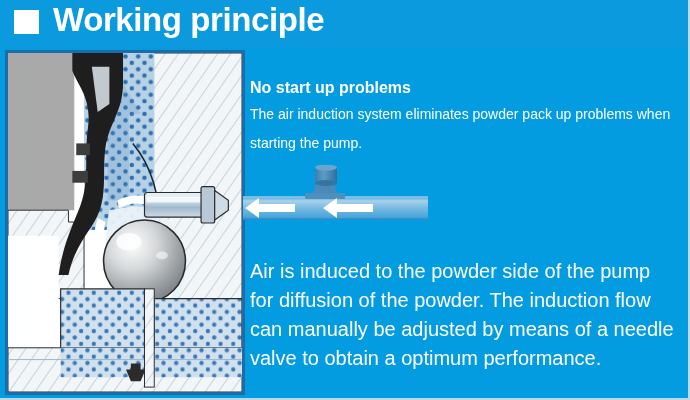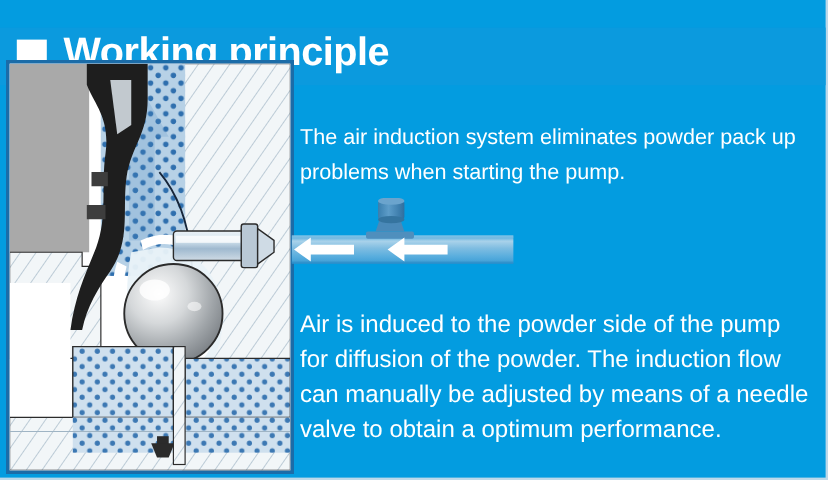--- a/index.html
+++ b/index.html
@@ -14,42 +14,41 @@
     box-sizing:border-box;
     border-right:2px solid #bcd9ea;
     border-bottom:2px solid #bcd9ea;
     overflow:hidden;
   }
 
   
   #header{
     position:absolute;left:0;top:0;width:690px;height:48px;
     background:#0b9ade;
-    margin-top:23px;
   }
   #bullet{
     position:absolute;left:14px;top:10px;width:25px;height:24px;
     background:#ffffff;
   }
   #title{
     position:absolute;left:53px;top:1px;
     font-size:33px;font-weight:bold;color:#ffffff;
     letter-spacing:-0.4px;
     font-family:"Liberation Sans", sans-serif;
   }
 
   
   .txt{position:absolute;color:#ffffff;font-family:"Liberation Sans", sans-serif;}
   #sub-heading{
     left:250px;top:78px;width:430px;
     font-size:16px;font-weight:bold;line-height:20px;
   }
   #para1{
     left:250px;top:100px;width:432px;
-    font-size:18px;line-height:29px;font-weight:400;
+    font-size:14px;line-height:29px;font-weight:400;
   }
   #para2{
     left:250px;top:257px;width:425px;
     font-size:20px;line-height:29px;font-weight:400;
   }
 
   
   #pipe-group{position:absolute;left:243px;top:165px;width:185px;height:70px;}
   svg{display:block;}
 
@@ -168,20 +167,21 @@
         <g>
           <rect x="126" y="316" width="10" height="14" fill="#2b2b2b"></rect>
           <polygon points="121,322 141,322 136,334 126,334" fill="#2b2b2b"></polygon>
         </g>
 
         <rect x="140" y="240" width="10" height="100" fill="url(#hatch)" stroke="#2b2b2b" stroke-width="1"></rect>
       </g>
     </svg>
   </div>
 
+  <div class="txt" id="sub-heading">No start up problems</div>
   <div class="txt" id="para1">The air induction system eliminates powder pack up problems when starting the pump.</div>
   <div class="txt" id="para2">Air is induced to the powder side of the pump for diffusion of the powder. The induction flow can manually be adjusted by means of a needle valve to obtain a optimum performance.</div>
 
   <div id="pipe-group">
     <svg viewBox="0 0 185 70" width="185" height="70">
       <defs>
         <linearGradient id="pipeg" x1="0" y1="0" x2="0" y2="1">
           <stop offset="0%" stop-color="#4fa9dc"></stop>
           <stop offset="18%" stop-color="#a9d2ea"></stop>
           <stop offset="45%" stop-color="#7fbde1"></stop>

